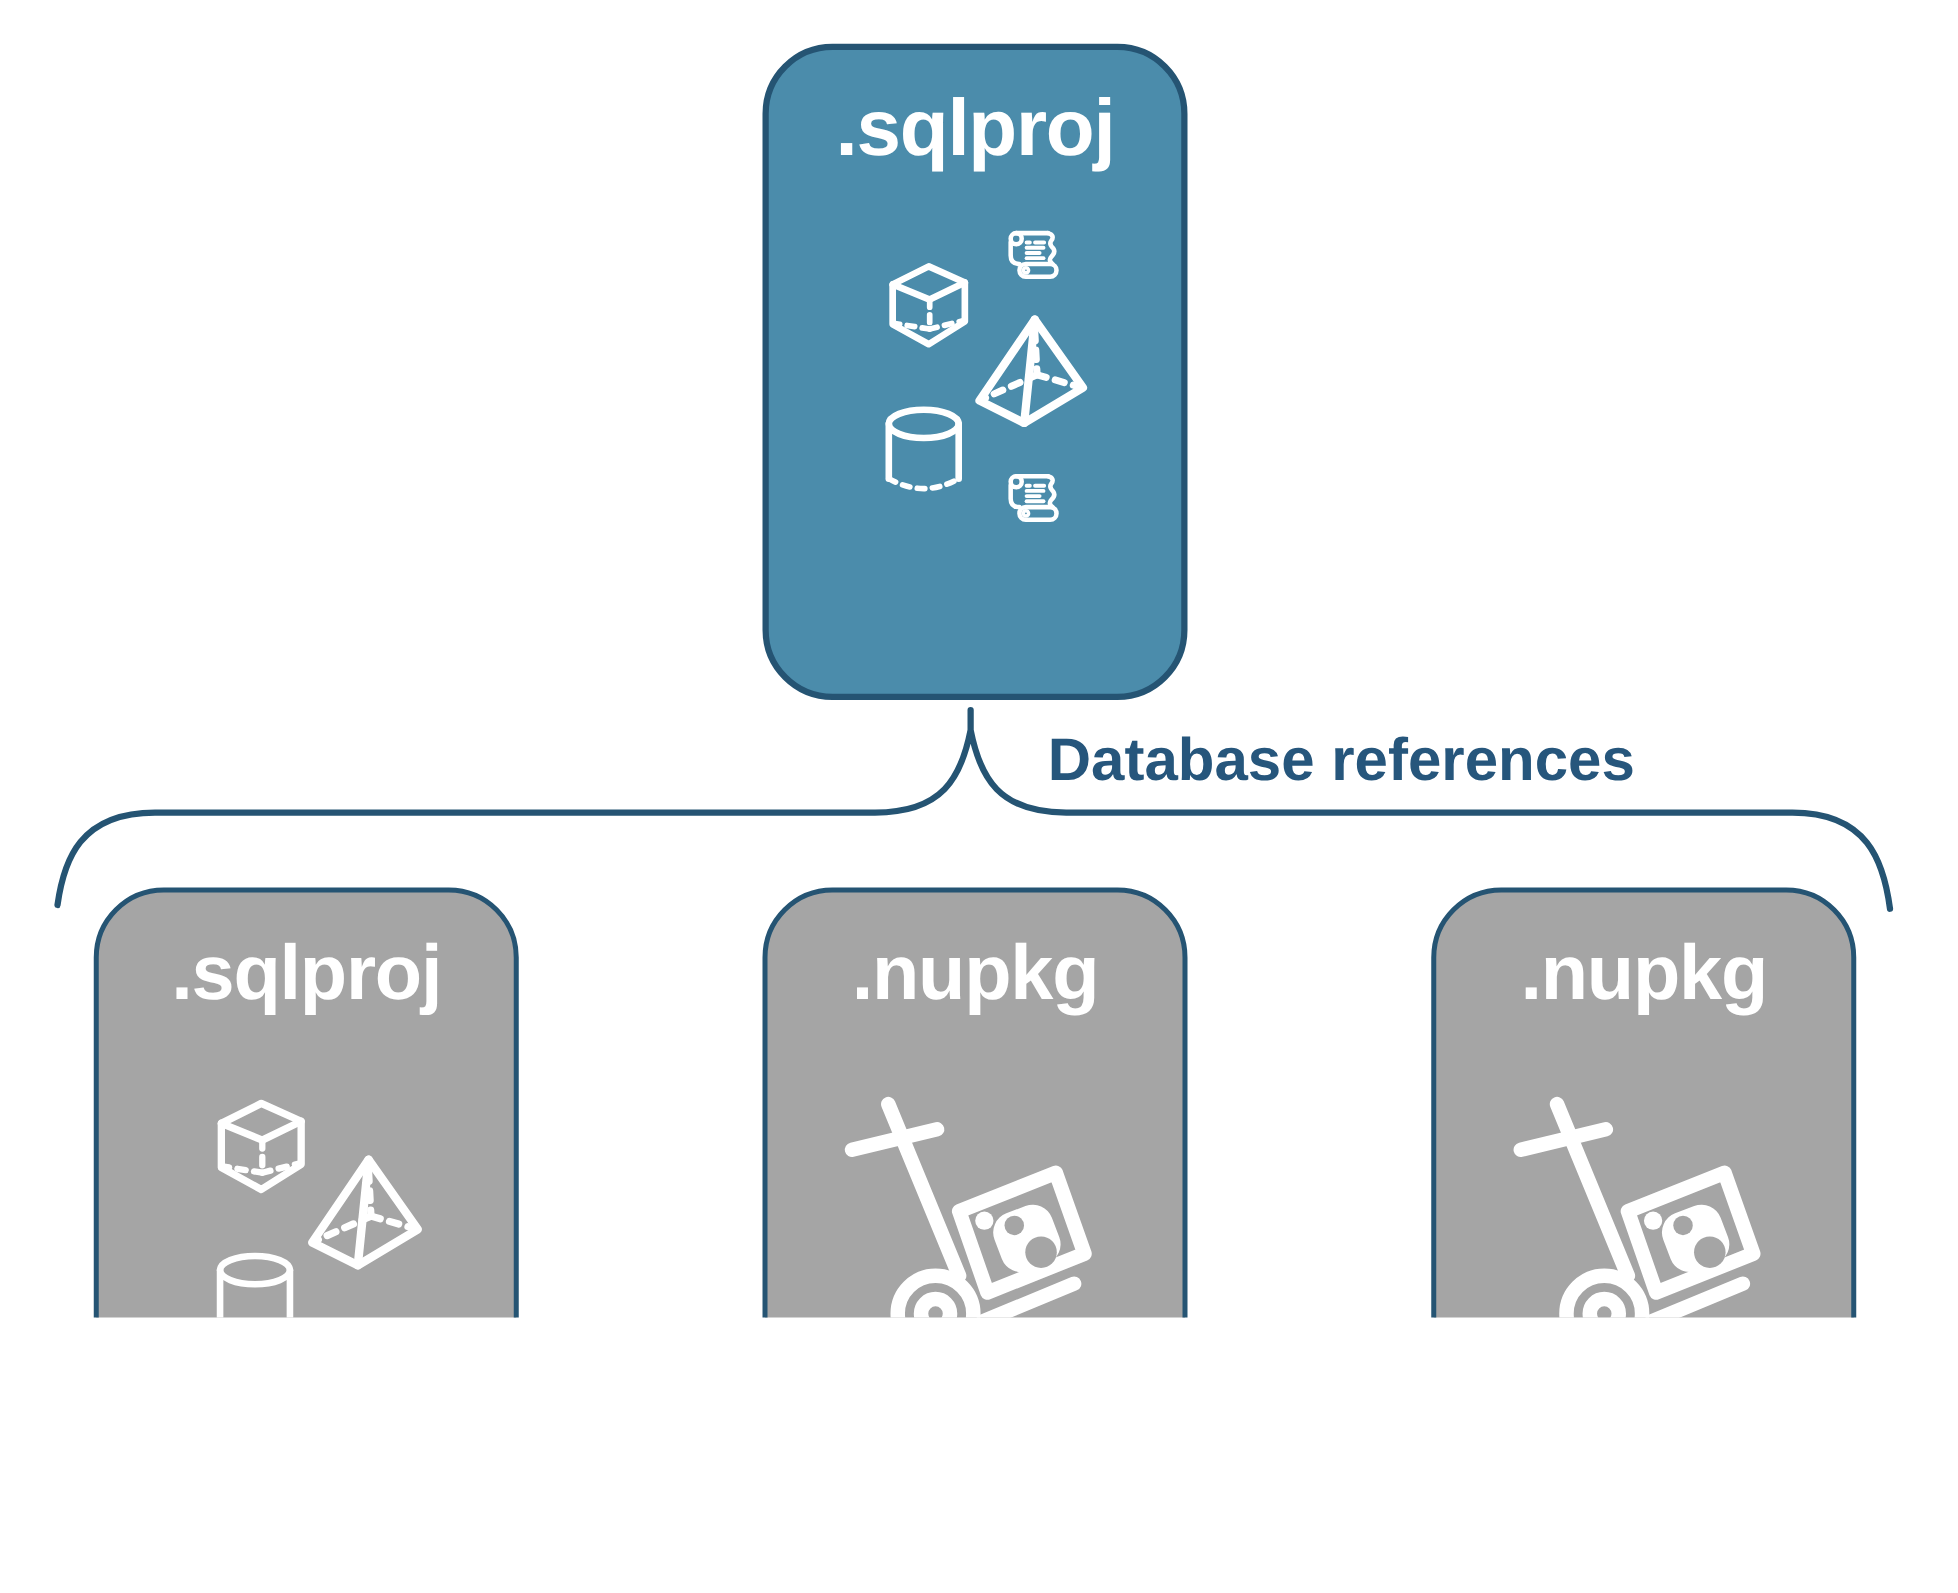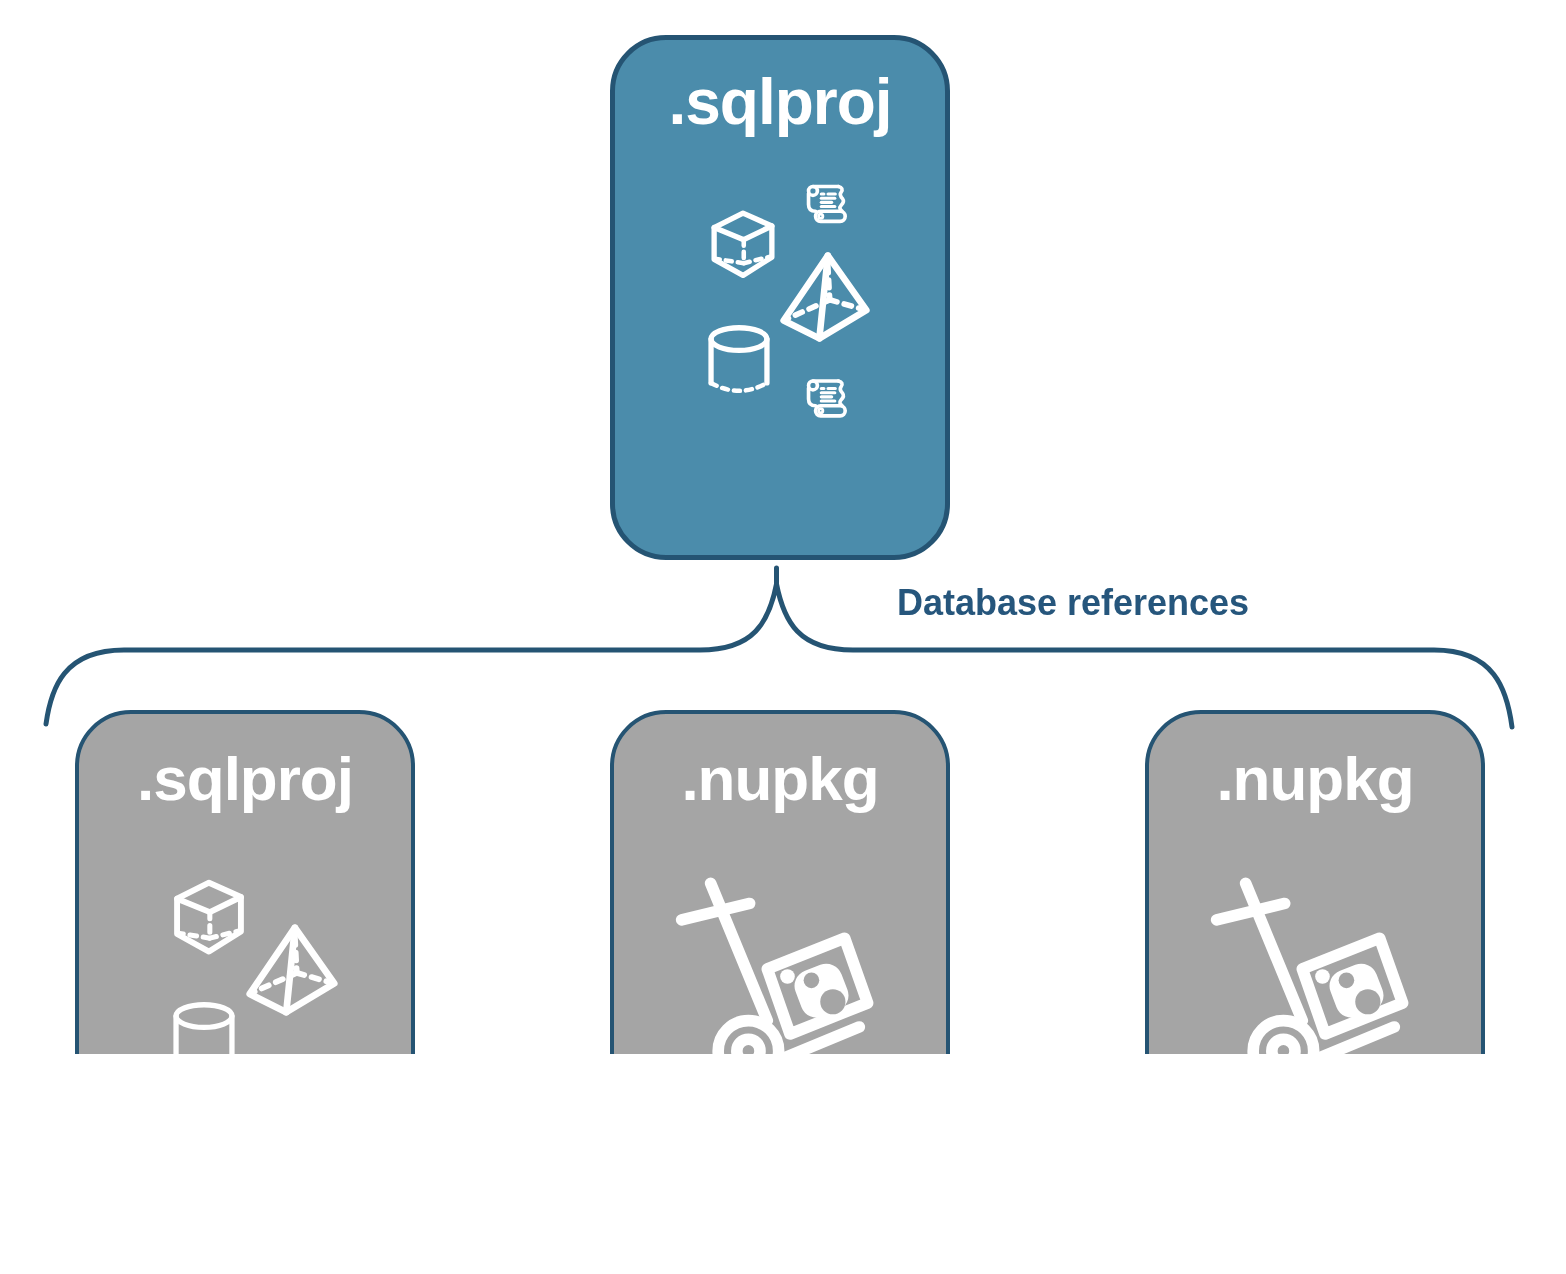--- a/index.html
+++ b/index.html
@@ -40,21 +40,21 @@
   #child-0 .pos-pyramid{left:162px;top:208px;width:102px;height:96px;}
   #child-0 .pos-cylinder{left:91px;top:285px;width:68px;height:78px;}
 
   
   .pos-dolly{left:50px;top:155px;width:252px;height:268px;}
 
   .brace-layer{position:absolute;left:0;top:0;width:1566px;height:1274px;pointer-events:none;}
 
   .connector-label{
     position:absolute;left:1073px;top:585px;transform:translateX(-50%);
-    font-size:36px;font-weight:700;color:var(--connector-label-color);
+    font-size:48px;font-weight:700;color:var(--connector-label-color);
     white-space:nowrap;line-height:1;
   }
 </style>
 </head>
 <body>
 
 <div class="canvas">
 
   <div class="card root" id="root-card">
     <div class="card-title">.sqlproj</div>

